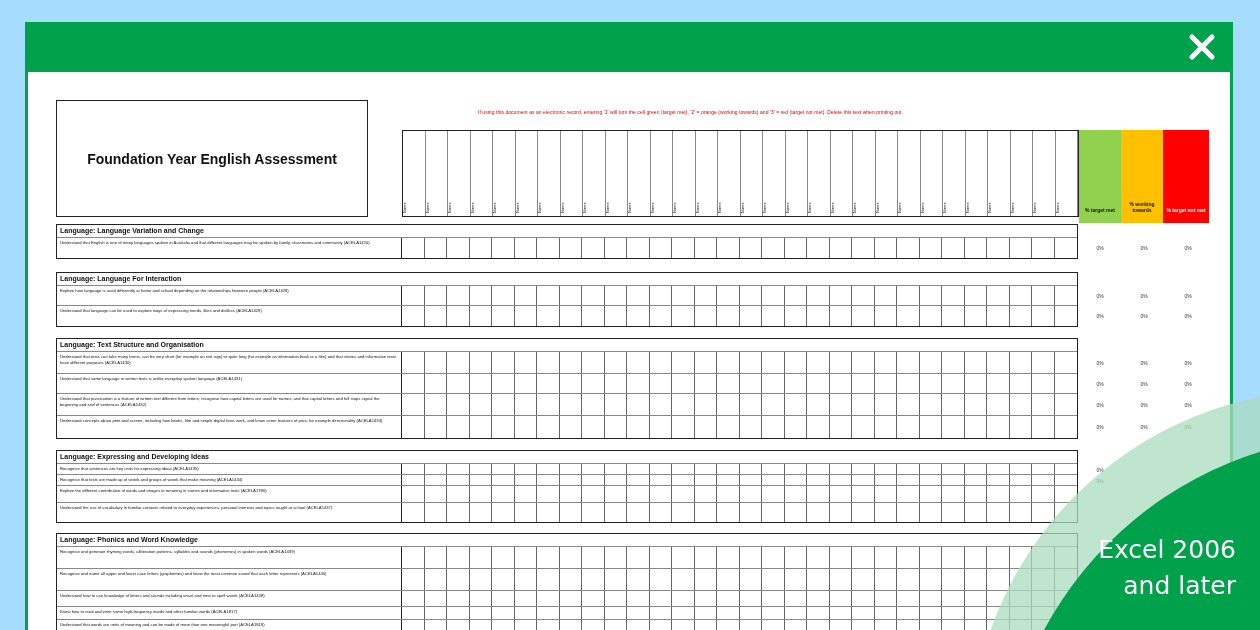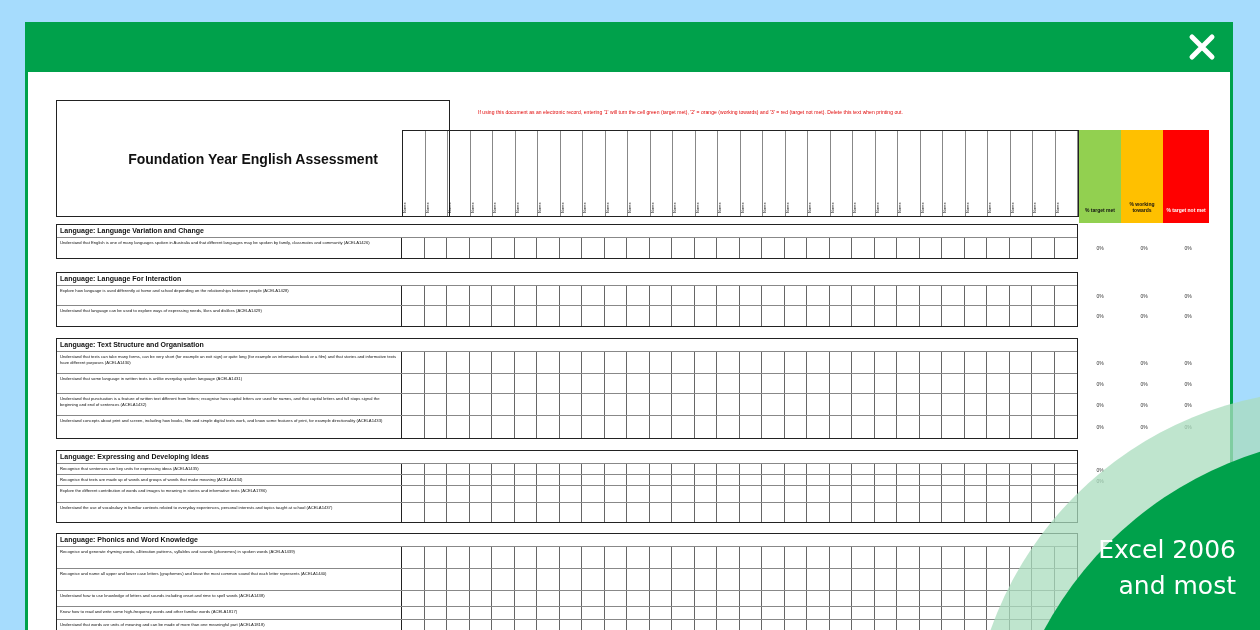--- a/index.html
+++ b/index.html
@@ -15,21 +15,21 @@
   .titlebar {
     position:absolute; left:-3px; top:0; width:1208px; height:50px; background:#00a14b;
   }
   .close-btn {
     position:absolute; right:16px; top:10px; width:30px; height:30px; cursor:pointer;
   }
   .close-btn svg { width:30px; height:30px; }
   .sheet { position:absolute; left:0; top:50px; width:1205px; height:570px; }
 
   .title-box {
-    position:absolute; left:28px; top:28px; width:394px; height:117px;
+    position:absolute; left:28px; top:28px; width:312px; height:117px;
     border:1.5px solid #222; box-sizing:border-box;
     display:flex; align-items:center; justify-content:center;
     font-weight:bold; font-size:14px; color:#111;
   }
   .instruction {
     position:absolute; left:450px; top:37px; width:550px; font-size:5px; color:#e00000;
     white-space:nowrap; letter-spacing:0.05px;
   }
   .namehdr {
     position:absolute; left:374px; top:58px; height:87px;
@@ -842,14 +842,14 @@
           </div>
         </div>
       </div>
   </div>
 </div>
 
 <div class="badge-outer"></div>
 <div class="badge-inner"></div>
 <div class="badge-text">
   <div>Excel 2006</div>
-  <div>and most</div>
+  <div>and later</div>
 </div>
 
 </body></html>

